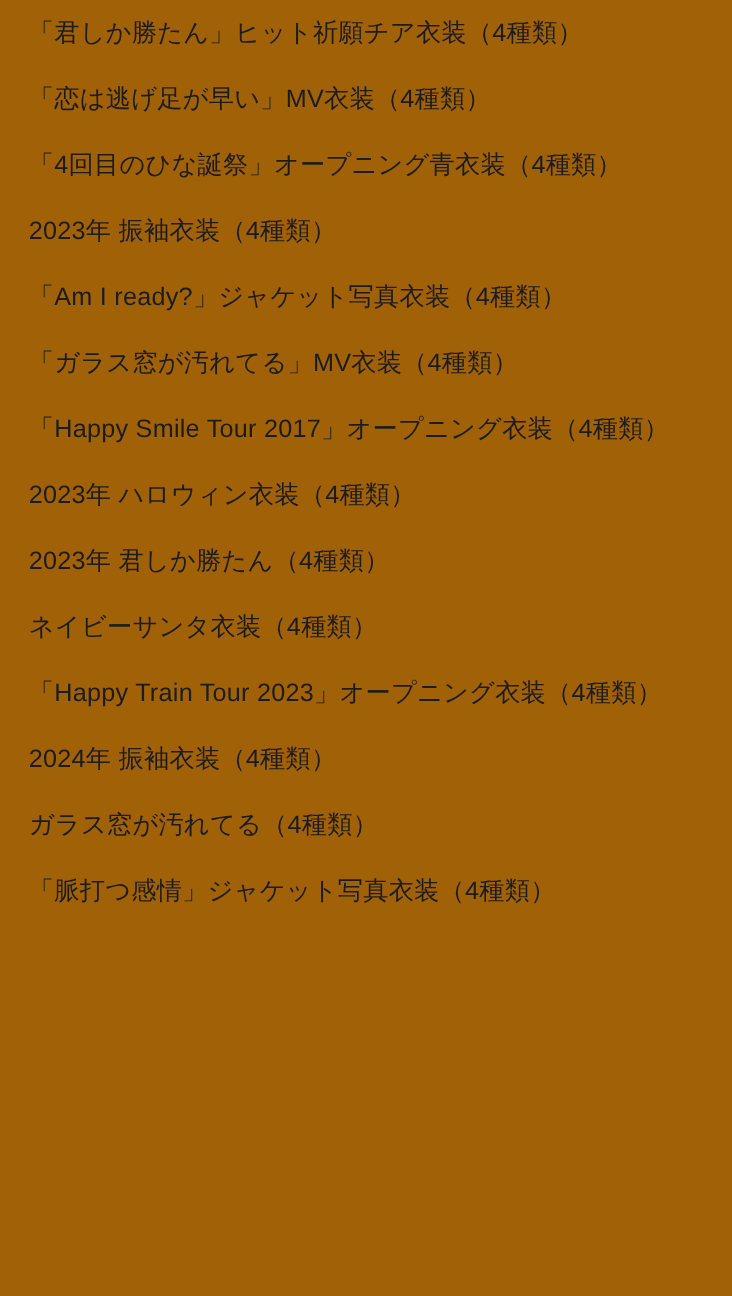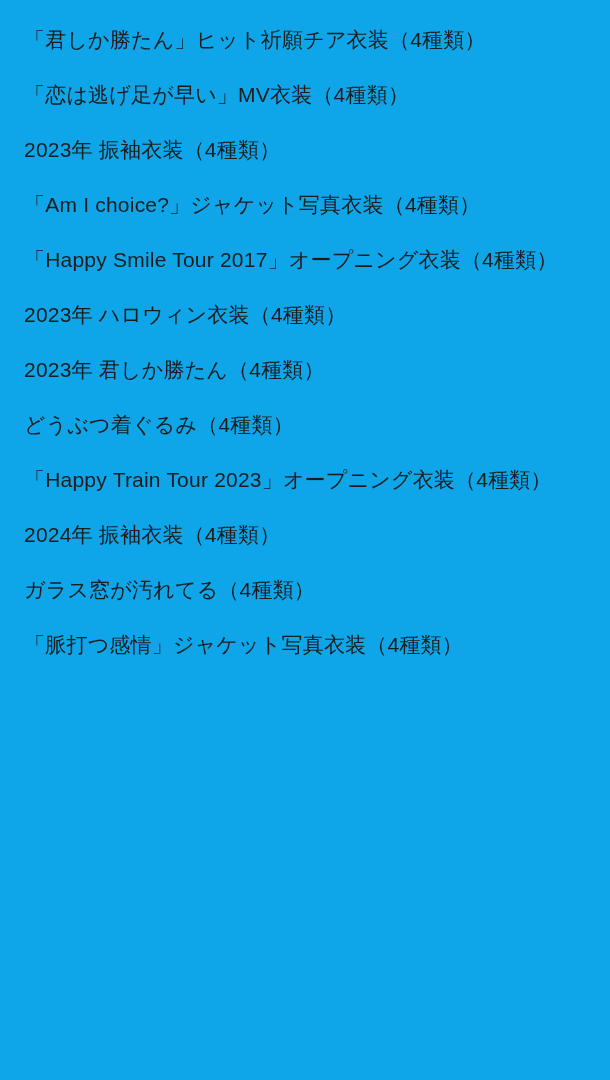--- a/index.html
+++ b/index.html
@@ -10,22 +10,22 @@
   body {
     width: 610px;
     min-height: 1080px;
     font-family: "Liberation Sans", "DejaVu Sans", sans-serif;
     color: #1a1a1a;
   }
   .page {
     width: 610px;
     min-height: 1080px;
     box-sizing: border-box;
-    padding: 12px 24px;
-    background: #0ea5e9;
+    padding: 0 24px;
+    background: #a16207;
   }
   .list {
     list-style: none;
     margin: 0;
     padding: 0;
   }
   .list-item {
     font-size: 21px;
     line-height: 1.62;
     letter-spacing: 0.01em;
@@ -35,24 +35,26 @@
     text-align: left;
   }
 </style>
 </head>
 <body>
 
 <div class="page">
   <ul class="list">
     <li class="list-item">「君しか勝たん」ヒット祈願チア衣装（4種類）</li>
     <li class="list-item">「恋は逃げ足が早い」MV衣装（4種類）</li>
+    <li class="list-item">「4回目のひな誕祭」オープニング青衣装（4種類）</li>
     <li class="list-item">2023年 振袖衣装（4種類）</li>
-    <li class="list-item">「Am I choice?」ジャケット写真衣装（4種類）</li>
+    <li class="list-item">「Am I ready?」ジャケット写真衣装（4種類）</li>
+    <li class="list-item">「ガラス窓が汚れてる」MV衣装（4種類）</li>
     <li class="list-item">「Happy Smile Tour 2017」オープニング衣装（4種類）</li>
     <li class="list-item">2023年 ハロウィン衣装（4種類）</li>
     <li class="list-item">2023年 君しか勝たん（4種類）</li>
-    <li class="list-item">どうぶつ着ぐるみ（4種類）</li>
+    <li class="list-item">ネイビーサンタ衣装（4種類）</li>
     <li class="list-item">「Happy Train Tour 2023」オープニング衣装（4種類）</li>
     <li class="list-item">2024年 振袖衣装（4種類）</li>
     <li class="list-item">ガラス窓が汚れてる（4種類）</li>
     <li class="list-item">「脈打つ感情」ジャケット写真衣装（4種類）</li>
   </ul>
 </div>
 
 </body></html>

